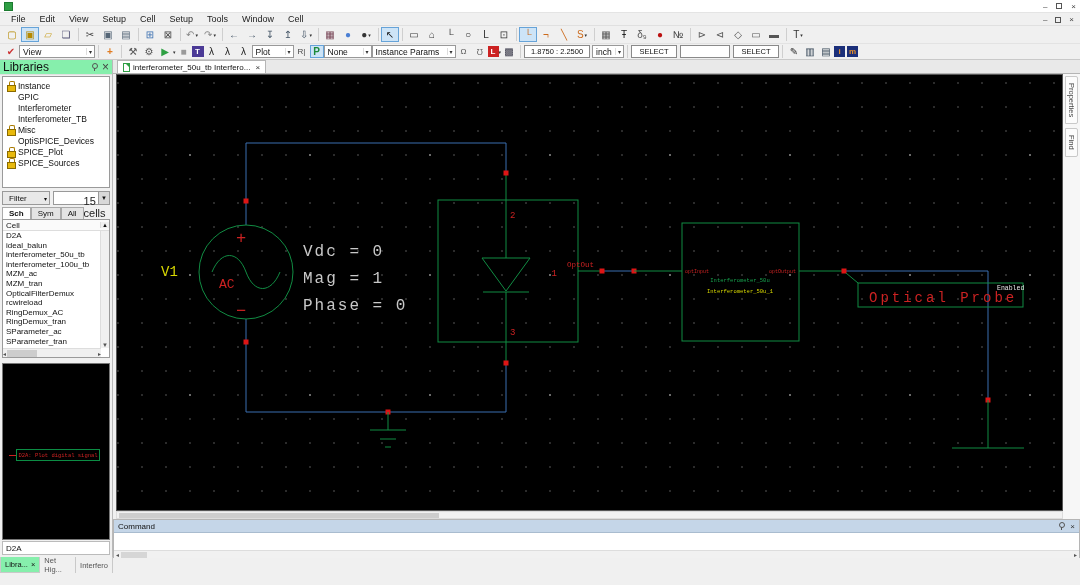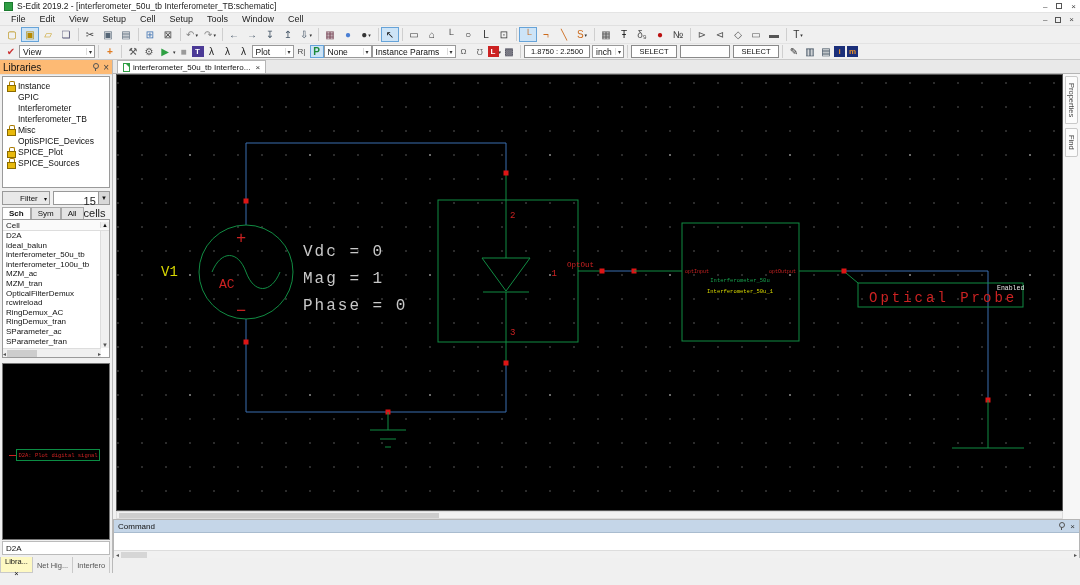--- a/index.html
+++ b/index.html
@@ -25,33 +25,33 @@
   .tbitem[data-sep="true"]{width:6px;}
   .tbitem[data-sep="true"]::before{content:"";width:1px;height:13px;background:#cfcfcf;}
   .combo{display:inline-flex;align-items:center;height:13px;border:1px solid #999;background:#fff;font-size:8.5px;padding-left:3px;flex:0 0 auto;}
   .combo .arrow{margin-left:auto;font-size:6px;color:#333;padding:0 2px;border-left:1px solid #ddd;}
   .t2icon{display:inline-flex;align-items:center;justify-content:center;width:16px;height:15px;font-size:10px;flex:0 0 auto;}
   .t2sep{width:1px;height:13px;background:#cfcfcf;margin:0 3px;flex:0 0 auto;}
   .badge{display:inline-flex;align-items:center;justify-content:center;width:12px;height:11px;font-size:8px;font-weight:bold;color:#fff;flex:0 0 auto;}
   .field{display:inline-flex;align-items:center;justify-content:center;height:13px;border:1px solid #8a8a8a;background:#fff;font-size:7.5px;flex:0 0 auto;}
   
   .left-panel{position:absolute;left:0;top:60px;width:113px;height:513px;background:#f0f0f0;border-right:1px solid #b9b9b9;}
-  .panel-header{position:absolute;left:0;top:0;width:112px;height:15px;display:flex;align-items:center;padding:0 3px;font-size:10px;background:#fdba74;border-bottom:1px solid #e0e0e0;}
+  .panel-header{position:absolute;left:0;top:0;width:112px;height:15px;display:flex;align-items:center;padding:0 3px;font-size:12px;background:#86efac;border-bottom:1px solid #e0e0e0;}
   .panel-header .icons{margin-left:auto;display:flex;gap:4px;align-items:center;color:#444;}
   .pin-icon{position:relative;width:7px;height:8px;display:inline-block;}
   .pin-icon::before{content:"";position:absolute;left:1px;top:0;width:4px;height:4px;border:1px solid #555;border-radius:50%;}
   .pin-icon::after{content:"";position:absolute;left:3px;top:5px;width:1px;height:3px;background:#555;}
   .lib-tree{position:absolute;left:2px;top:16px;width:108px;height:112px;background:#fff;border:1px solid #9a9a9a;padding-top:3px;overflow:hidden;}
   .tree-item{display:flex;align-items:center;gap:3px;height:11px;padding-left:4px;font-size:8.5px;}
   .lock-icon{position:relative;width:8px;height:9px;flex:0 0 8px;}
   .lock-icon::before{content:"";position:absolute;left:1.5px;top:0;width:4px;height:4px;border:1px solid #a87a00;border-bottom:none;border-radius:2px 2px 0 0;}
   .lock-icon::after{content:"";position:absolute;left:0;top:4px;width:7px;height:5px;background:#e8b90c;border:1px solid #8a6a00;}
   .tree-item[data-lock="false"] .lock-icon::before,.tree-item[data-lock="false"] .lock-icon::after{display:none;}
   .filter-row{position:absolute;left:2px;top:131px;width:108px;height:15px;display:flex;gap:3px;}
-  .filter-select{width:48px;height:14px;border:1px solid #999;background:#e8e8e8;display:flex;align-items:center;font-size:8px;padding-left:17px;}
+  .filter-select{width:48px;height:14px;border:1px solid #999;background:#e8e8e8;display:flex;align-items:center;font-size:8px;padding-left:6px;}
   .filter-select .arrow{margin-left:auto;font-size:6px;padding-right:2px;}
   .filter-combo{flex:1;height:14px;border:1px solid #999;background:#fff;display:flex;}
   .filter-combo .btn{margin-left:auto;width:11px;background:#d8d8d8;border-left:1px solid #999;font-size:6px;display:flex;align-items:center;justify-content:center;}
   .cell-tabs{position:absolute;left:2px;top:147px;width:108px;height:12px;display:flex;align-items:flex-end;font-size:8px;}
   .ctab{padding:1px 6px;border:1px solid #aaa;border-bottom:none;background:#e4e4e4;}
   .ctab.active{background:#fff;font-weight:bold;}
   .cell-count{margin-left:auto;padding-right:2px;font-size:11px;color:#222;}
   .cell-list{position:absolute;left:2px;top:159px;width:108px;height:139px;background:#fff;border:1px solid #9a9a9a;overflow:hidden;}
   .cell-header{height:11px;border-bottom:1px solid #ddd;display:flex;align-items:center;padding-left:3px;font-size:8px;background:#fafafa;}
   .cell-header .up{margin-left:auto;width:9px;text-align:center;font-size:6px;background:#f0f0f0;border-left:1px solid #ddd;}
@@ -60,21 +60,21 @@
   .list-hscroll .thumb{width:30px;height:7px;background:#cdcdcd;margin:0 1px;}
   .list-vscroll{position:absolute;right:0;top:11px;bottom:9px;width:9px;background:#f0f0f0;border-left:1px solid #ddd;font-size:6px;color:#555;display:flex;flex-direction:column;}
   .list-vscroll .down{margin-top:auto;text-align:center;}
   .preview{position:absolute;left:2px;top:303px;width:108px;height:177px;background:#000;border:1px solid #777;}
   .preview-box{position:absolute;left:13px;top:85px;width:84px;height:12px;border:1px solid #0c8c44;display:flex;align-items:center;justify-content:center;}
   .preview-box span{color:#cc2222;font-family:"Liberation Mono",monospace;font-size:5.5px;white-space:nowrap;}
   .preview-stub{position:absolute;left:6px;top:90.5px;width:7px;height:1px;background:#cc2222;}
   .preview-label{position:absolute;left:2px;top:481px;width:108px;height:14px;background:#fff;border:1px solid #bbb;display:flex;align-items:center;padding-left:3px;font-size:8px;}
   .panel-tabs{position:absolute;left:0;top:497px;width:113px;height:16px;display:flex;align-items:stretch;font-size:7.5px;color:#555;}
   .ptab{display:flex;align-items:center;gap:3px;padding:0 4px;border-right:1px solid #c9c9c9;}
-  .ptab.active{background:#fef9c3;color:#111;border:1px solid #c9c9c9;border-top:none;flex-direction:column;}
+  .ptab.active{background:#86efac;color:#111;border:1px solid #c9c9c9;border-top:none;}
   
   .tabbar{position:absolute;left:113px;top:60px;width:967px;height:14px;background:#e9e9e9;border-bottom:1px solid #b5b5b5;display:flex;align-items:flex-end;padding-left:4px;}
   .doc-tab{display:flex;align-items:center;gap:3px;height:13px;background:#fff;border:1px solid #b5b5b5;border-bottom:none;padding:0 5px;font-size:8px;}
   .doc-icon{position:relative;width:7px;height:9px;background:#fff;border:1px solid #2f9e44;}
   .doc-icon::after{content:"";position:absolute;right:0;top:0;border-style:solid;border-width:0 3px 3px 0;border-color:transparent #2f9e44 transparent transparent;}
   .doc-tab .close{font-size:8px;color:#333;margin-left:2px;}
   .canvas{position:absolute;left:116px;top:74px;width:947px;height:437px;background-color:#000;border:1px solid #555;
     background-image:radial-gradient(circle,#6a6a6a 1px,transparent 1.4px),radial-gradient(circle,#2b2b2b .8px,transparent 1px);
     background-size:120px 120px,24px 24px;background-position:13px 20px,13px 20px;}
   .canvas svg{position:absolute;left:0;top:0;}
@@ -101,21 +101,20 @@
   
   text{font-family:"Liberation Mono","DejaVu Sans Mono",monospace;}
 </style>
 </head>
 <body>
 
 <div id="app">
 
   <div class="titlebar">
     <span class="app-icon"></span>
-    <span class="title">S-Edit 2019.2 - [interferometer_50u_tb Interferometer_TB:schematic]</span>
     <div class="win-controls">
       <span>–</span>
       <span class="box-glyph"></span>
       <span>×</span>
     </div>
   </div>
 
   <div class="menubar">
 
       <span class="menu-item">File</span>

